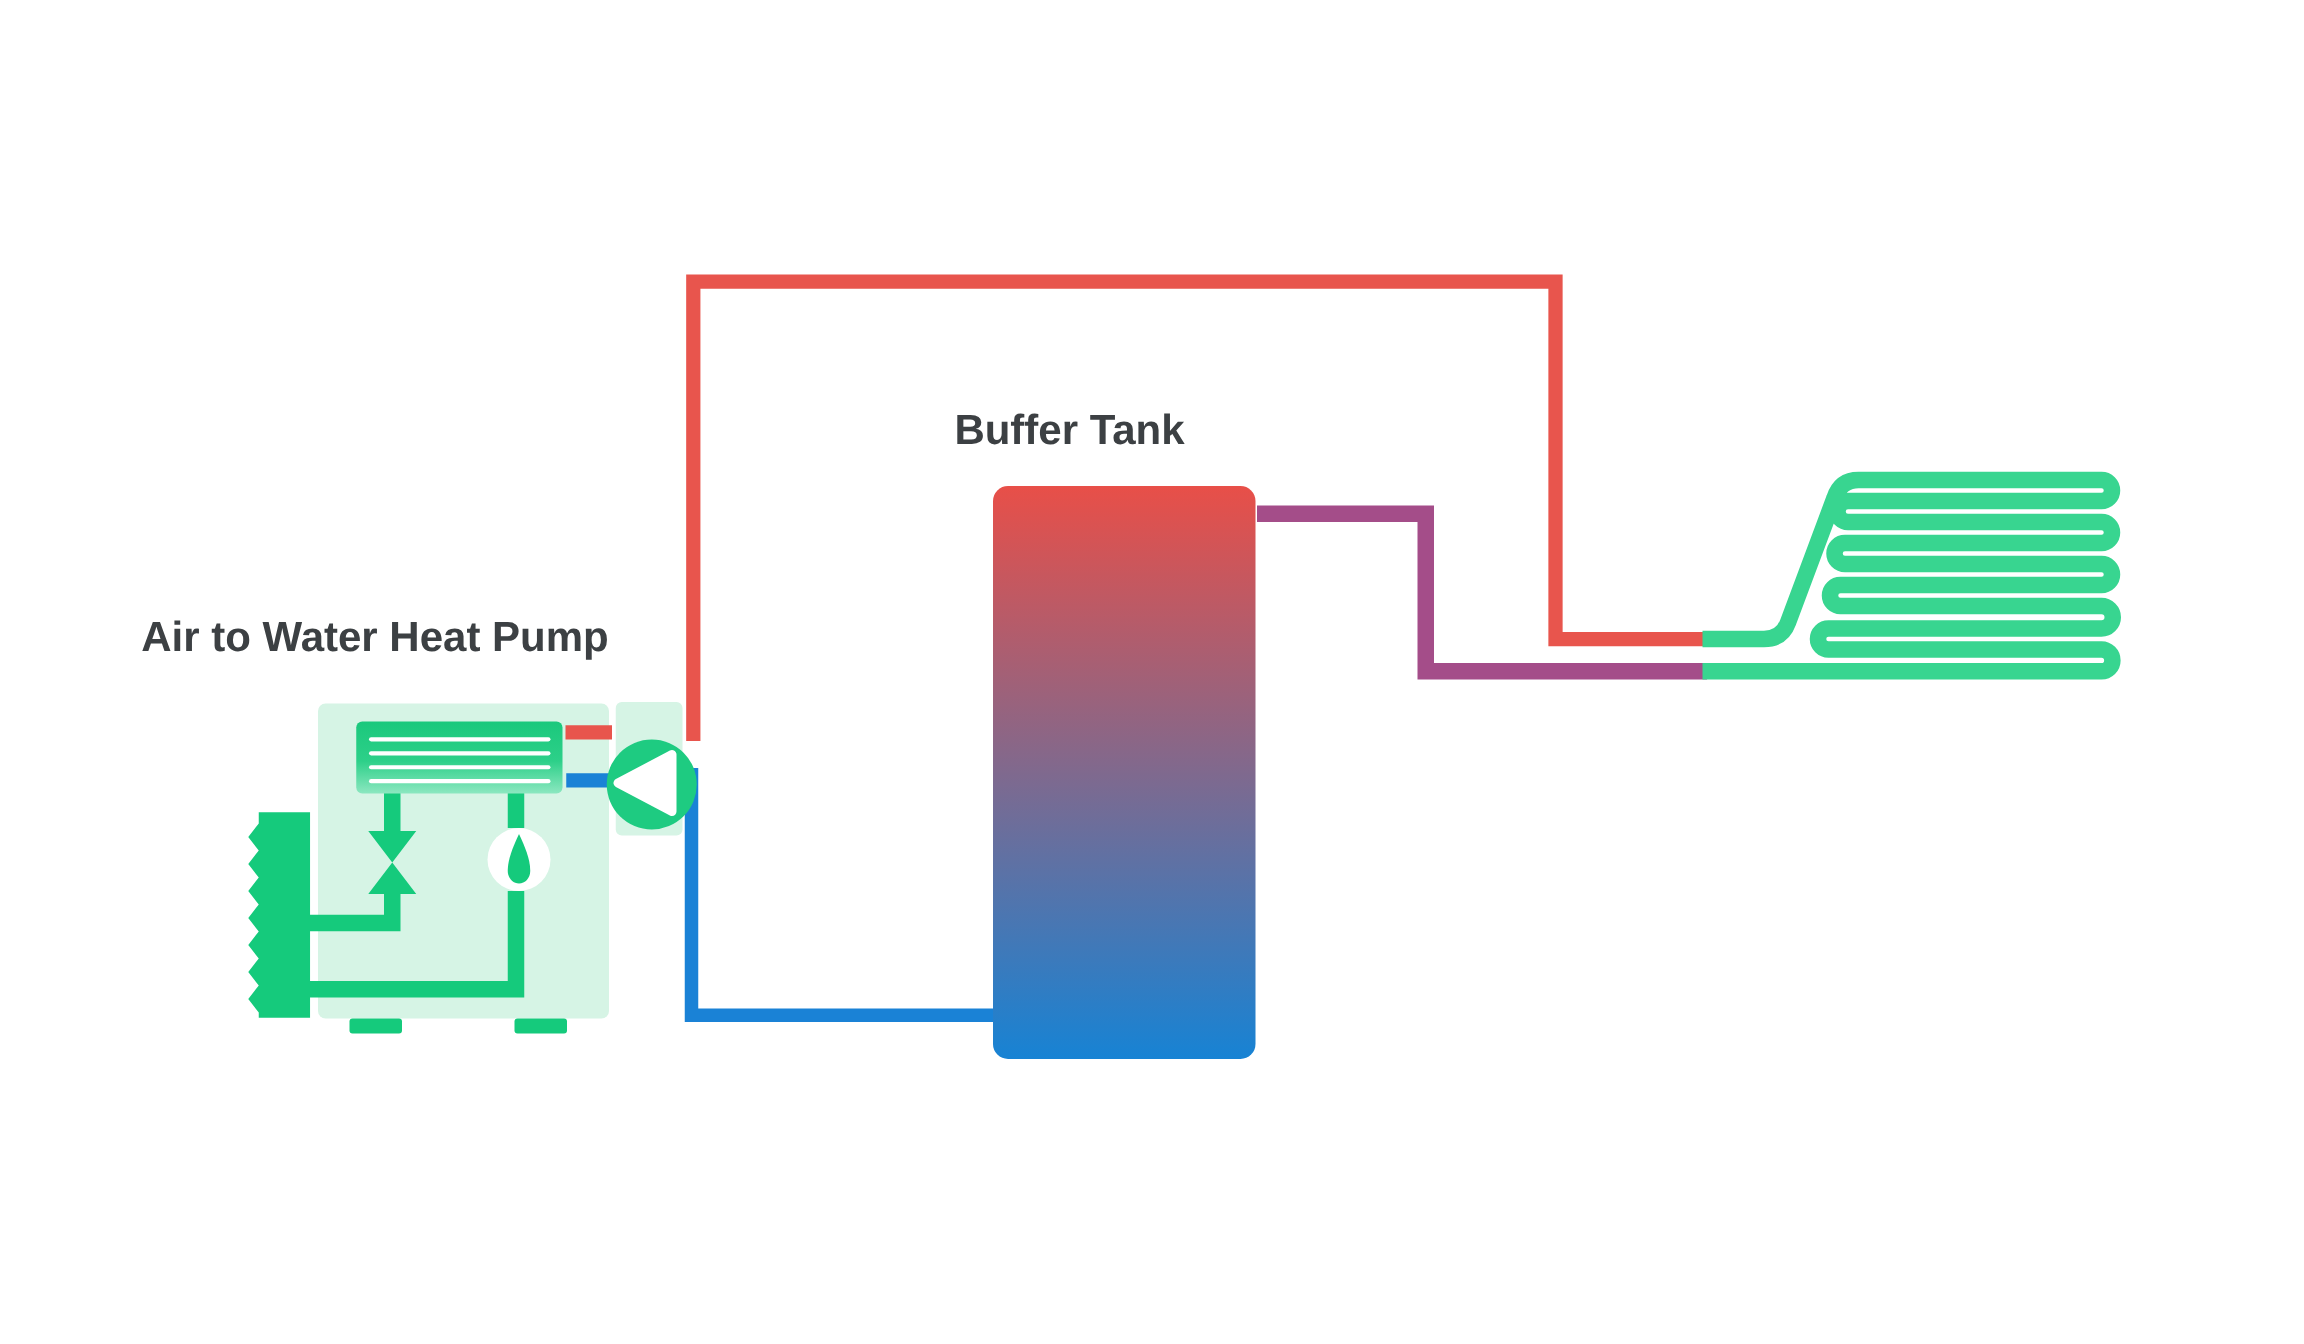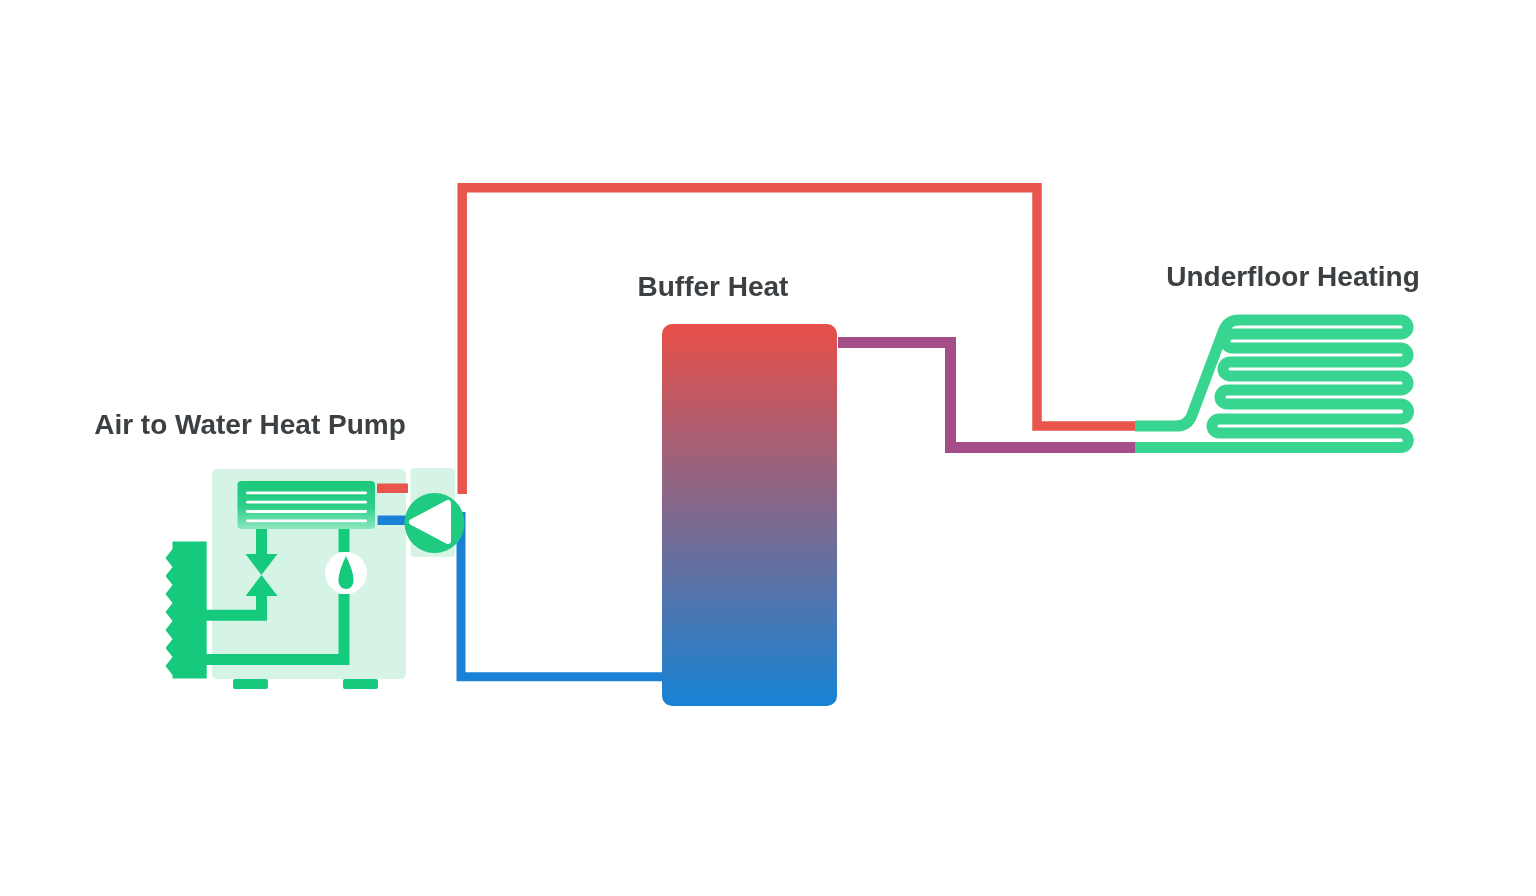--- a/index.html
+++ b/index.html
@@ -125,15 +125,14 @@
              H1230 A7,7 0 0 0 1230,376
              H1401 A7,7 0 0 1 1401,390
              H1227 A7,7 0 0 0 1227,404
              H1401 A7.5,7.5 0 0 1 1401,419
              H1219 A7,7 0 0 0 1219,433
              H1401 A7.25,7.25 0 0 1 1401,447.5
              H1135"></path>
   </svg>
 
   <div class="diagram-label label-heat-pump">Air to Water Heat Pump</div>
-  <div class="diagram-label label-buffer-tank">Buffer Heat</div>
-  <div class="diagram-label label-underfloor">Underfloor Heating</div>
+  <div class="diagram-label label-buffer-tank">Buffer Tank</div>
 </div>
 
 </body></html>

